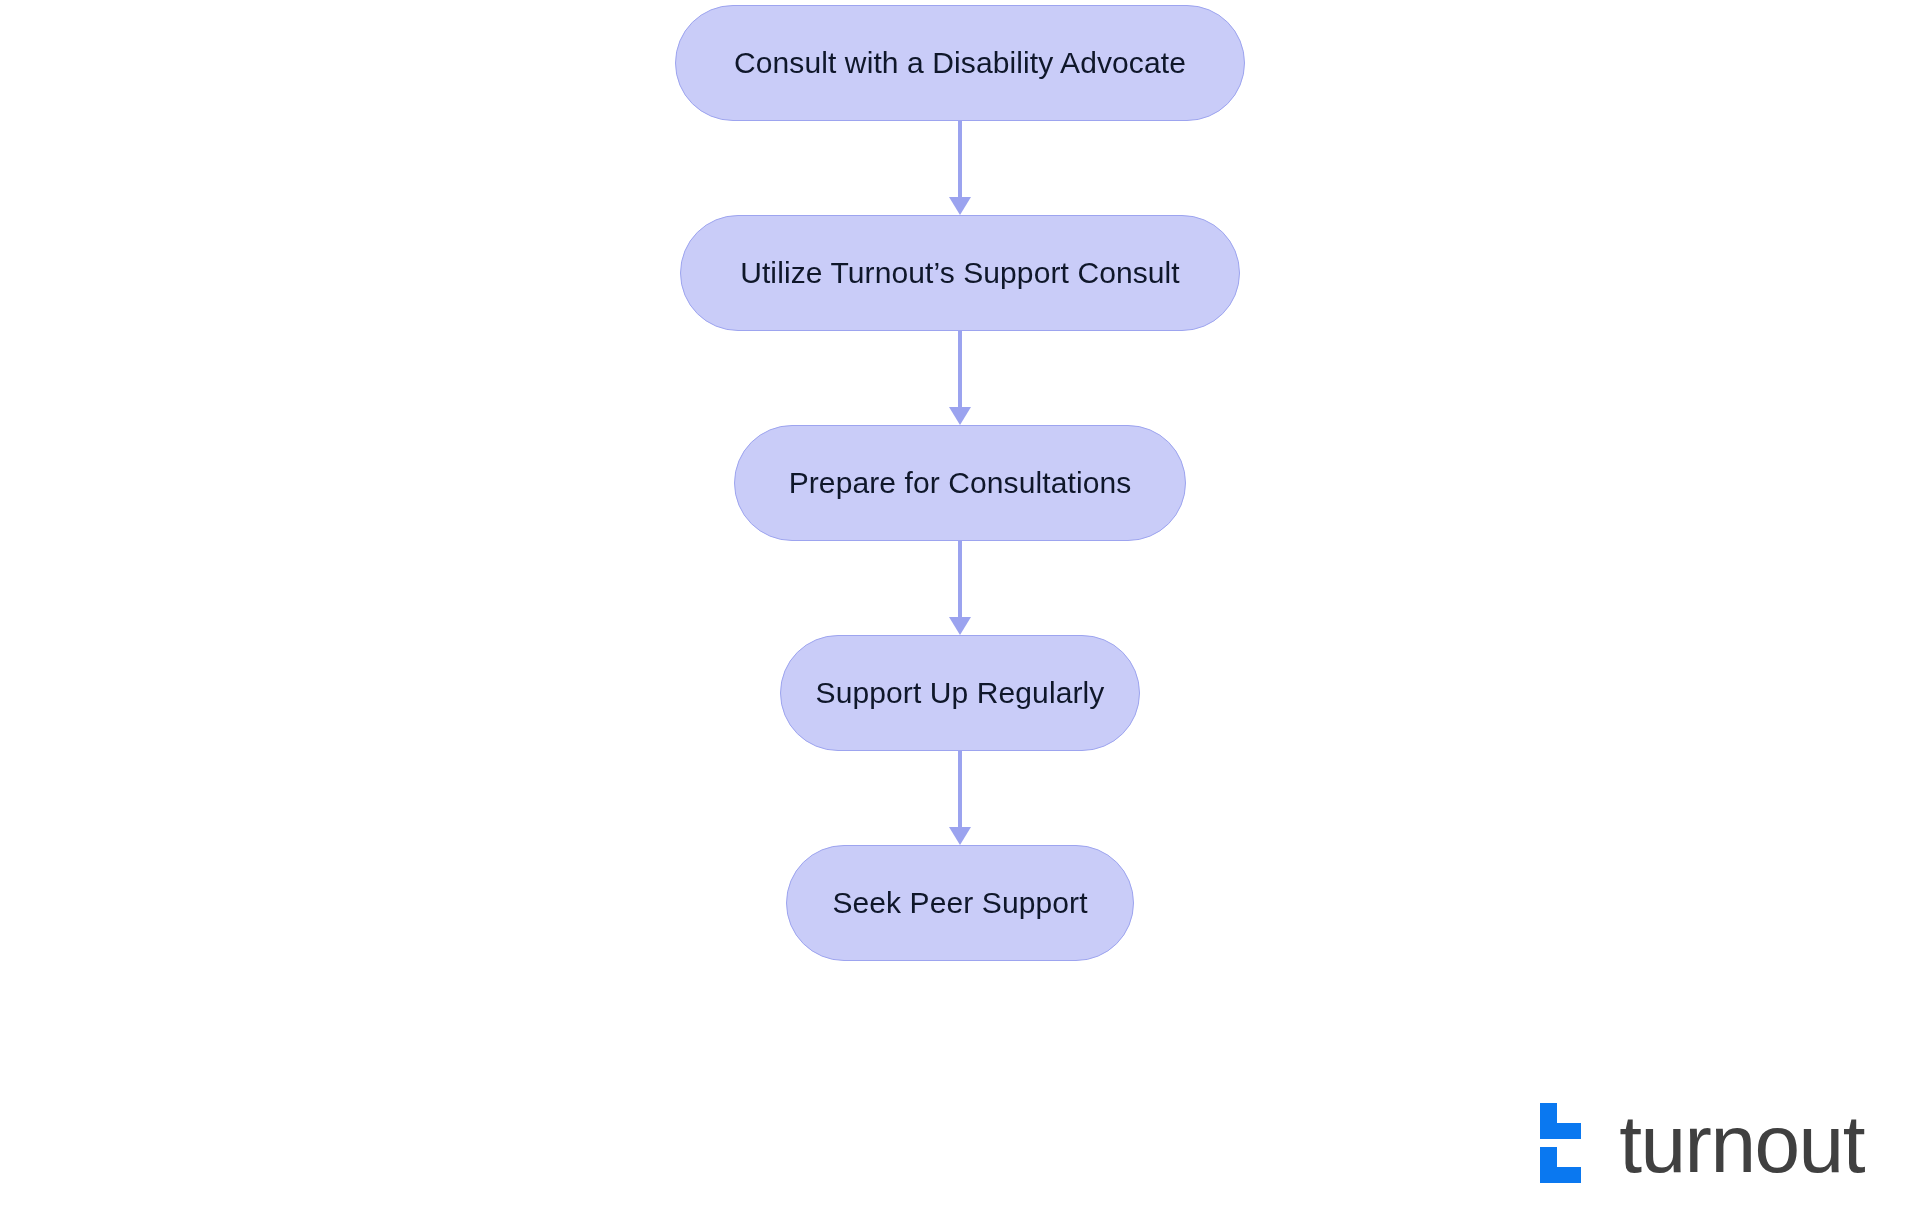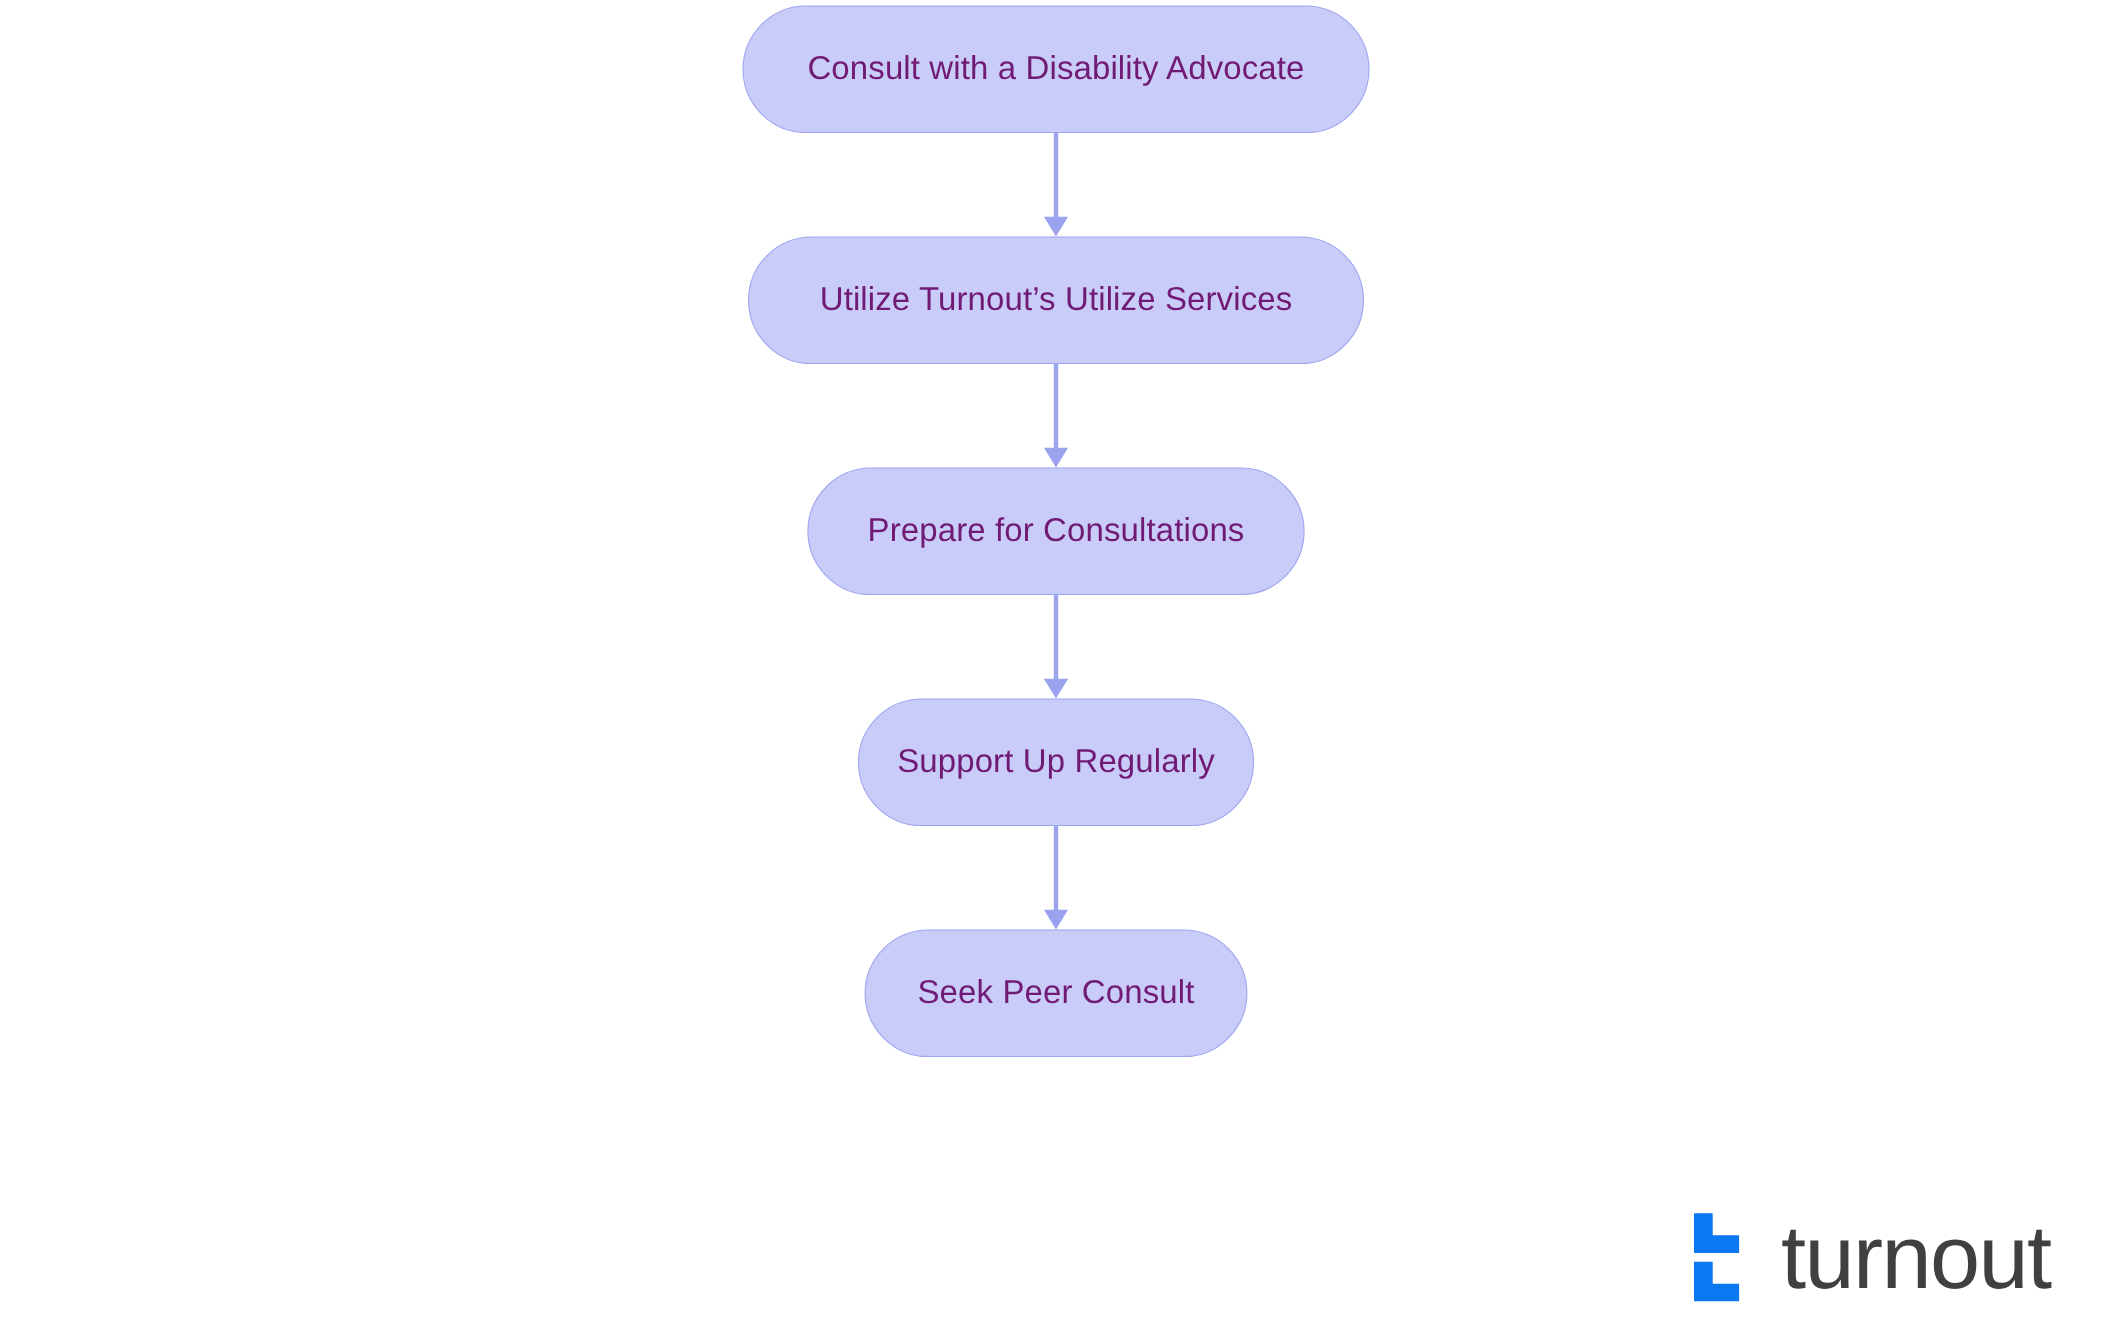--- a/index.html
+++ b/index.html
@@ -32,21 +32,21 @@
     display: flex;
     flex-direction: column;
     align-items: center;
   }
 
   .node {
     box-sizing: border-box;
     background: #c9ccf8;
     border: 1.6px solid #9da4ef;
     border-radius: 999px;
-    color: #701a75;
+    color: #0f172a;
     display: flex;
     align-items: center;
     justify-content: center;
     white-space: nowrap;
     letter-spacing: 0.1px;
     user-select: none;
   }
 
   .node-label {
     display: block;
@@ -121,21 +121,21 @@
     <div class="node node-1">
       <span class="node-label">Consult with a Disability Advocate</span>
     </div>
 
     <div class="connector connector-1">
       <div class="conn-line"></div>
       <div class="conn-head"></div>
     </div>
 
     <div class="node node-2">
-      <span class="node-label">Utilize Turnout’s Utilize Services</span>
+      <span class="node-label">Utilize Turnout’s Support Consult</span>
     </div>
 
     <div class="connector connector-2">
       <div class="conn-line"></div>
       <div class="conn-head"></div>
     </div>
 
     <div class="node node-3">
       <span class="node-label">Prepare for Consultations</span>
     </div>
@@ -148,21 +148,21 @@
     <div class="node node-4">
       <span class="node-label">Support Up Regularly</span>
     </div>
 
     <div class="connector connector-4">
       <div class="conn-line"></div>
       <div class="conn-head"></div>
     </div>
 
     <div class="node node-5">
-      <span class="node-label">Seek Peer Consult</span>
+      <span class="node-label">Seek Peer Support</span>
     </div>
 
   </div>
 
   <div class="brand-logo">
     <svg class="logo-mark" viewBox="0 0 60 86" aria-hidden="true">
       <path d="M3 2 H20 V22 H44 V38 H3 Z" fill="#0a78f0"></path>
       <path d="M3 46 H20 V66 H44 V82 H3 Z" fill="#0a78f0"></path>
     </svg>
     <span class="logo-wordmark">turnout</span>

